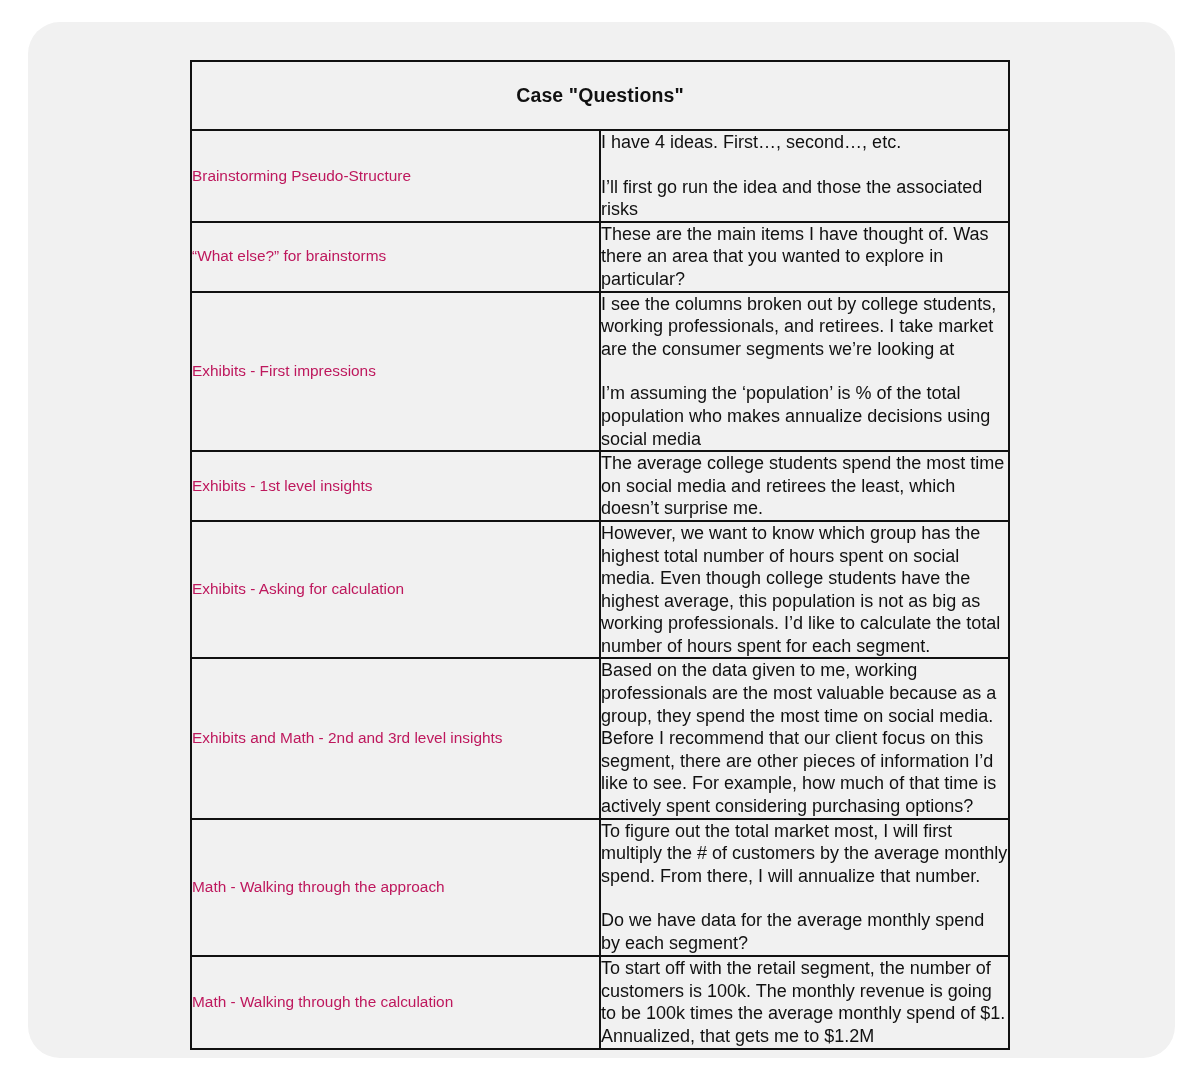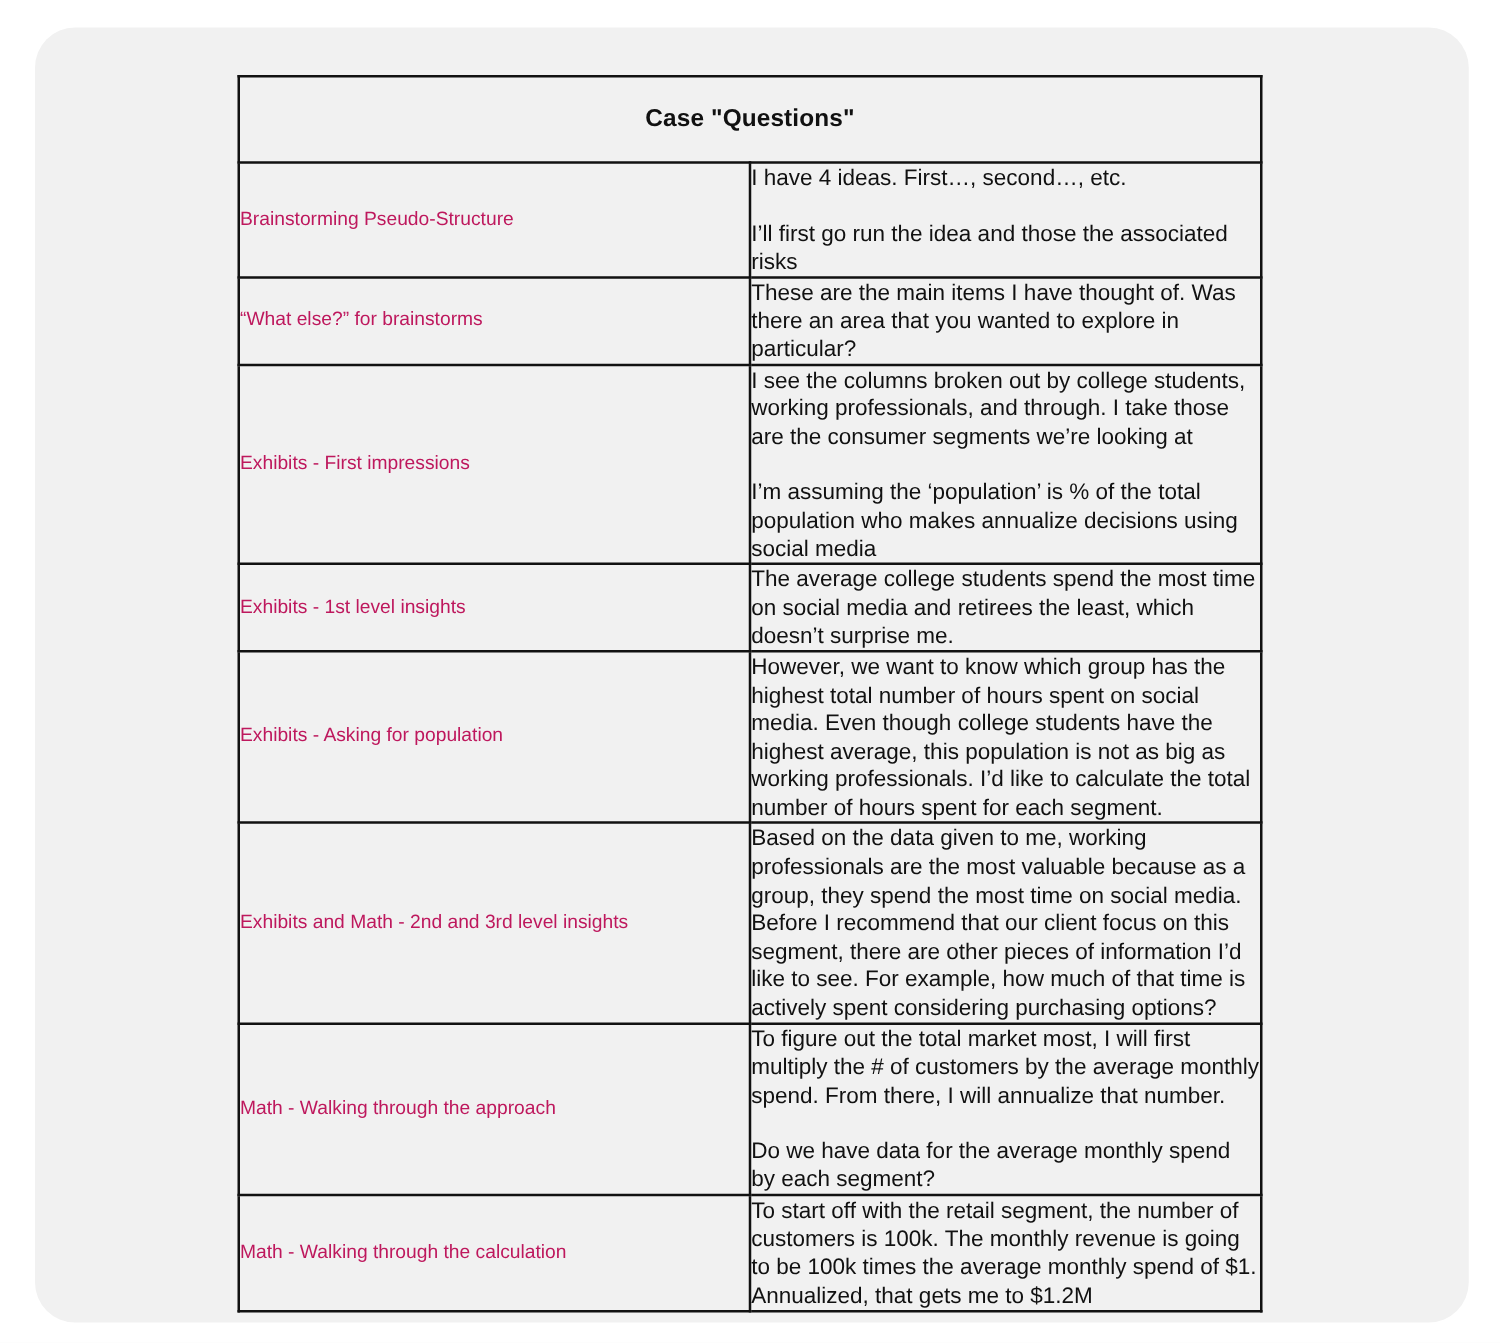--- a/index.html
+++ b/index.html
@@ -121,37 +121,37 @@
             <td class="ans">
               <p>These are the main items I have thought of. Was there an area that you wanted to explore in particular?</p>
             </td>
           </tr>
 
           <tr class="r2">
             <td class="cat">
               <span class="cat-text">Exhibits - First impressions</span>
             </td>
             <td class="ans">
-              <p>I see the columns broken out by college students, working professionals, and through. I take those are the consumer segments we’re looking at</p>
+              <p>I see the columns broken out by college students, working professionals, and retirees. I take market are the consumer segments we’re looking at</p>
               <p>I’m assuming the ‘population’ is % of the total population who makes annualize decisions using social media</p>
             </td>
           </tr>
 
           <tr class="r3">
             <td class="cat">
               <span class="cat-text">Exhibits - 1st level insights</span>
             </td>
             <td class="ans">
               <p>The average college students spend the most time on social media and retirees the least, which doesn’t surprise me.</p>
             </td>
           </tr>
 
           <tr class="r4">
             <td class="cat">
-              <span class="cat-text">Exhibits - Asking for population</span>
+              <span class="cat-text">Exhibits - Asking for calculation</span>
             </td>
             <td class="ans">
               <p>However, we want to know which group has the highest total number of hours spent on social media. Even though college students have the highest average, this population is not as big as working professionals. I’d like to calculate the total number of hours spent for each segment.</p>
             </td>
           </tr>
 
           <tr class="r5">
             <td class="cat">
               <span class="cat-text">Exhibits and Math - 2nd and 3rd level insights</span>
             </td>

